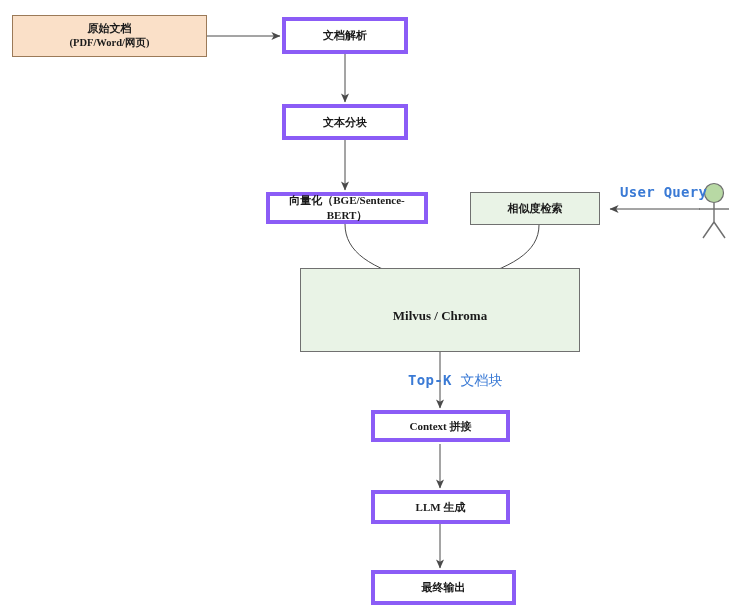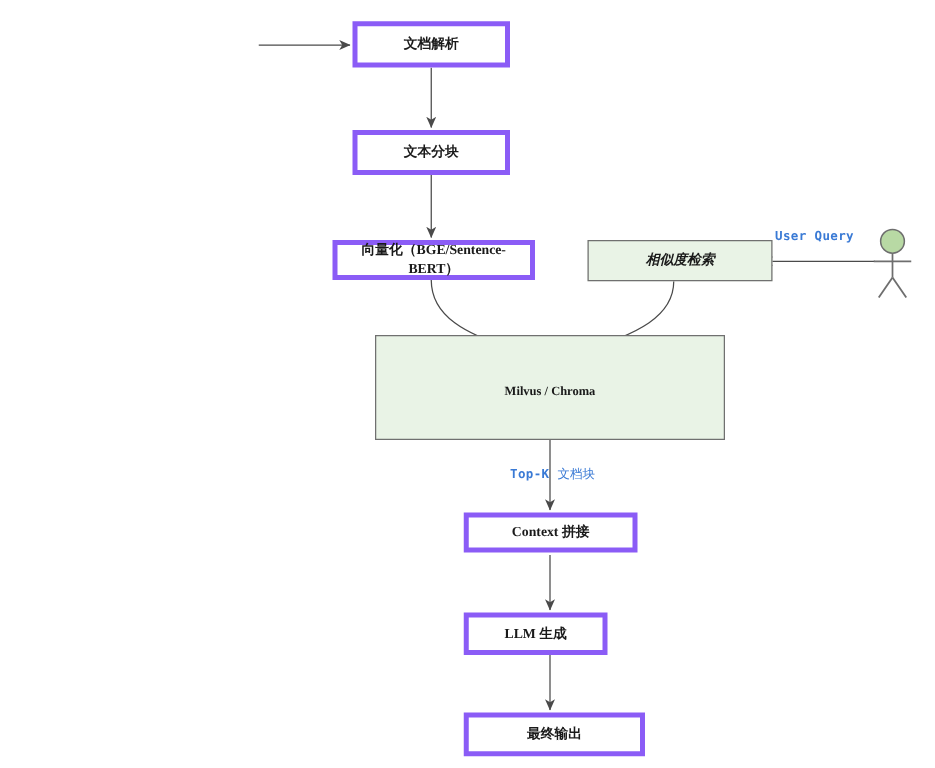--- a/index.html
+++ b/index.html
@@ -60,31 +60,31 @@
     position: absolute;
     box-sizing: border-box;
     background: #e9f3e6;
     border: 1px solid #707070;
     z-index: 1;
   }
   .cyl-label {
     position: absolute;
     z-index: 4;
     font-family: "Liberation Serif", serif;
-    font-size: 10px;
+    font-size: 13px;
     color: #1a1a1a;
     text-align: center;
     width: 96px;
     font-weight: bold;
   }
   .edge-label {
     position: absolute;
     z-index: 5;
     font-family: "DejaVu Sans Mono", monospace;
-    font-size: 10px;
+    font-size: 14px;
     font-weight: bold;
     color: #3a7ad5;
     white-space: nowrap;
     letter-spacing: 0.3px;
   }
   .edge-label .cjk {
     font-family: "Liberation Serif", serif;
     font-weight: normal;
     letter-spacing: 0;
   }
@@ -138,42 +138,46 @@
       <line x1="699" y1="209" x2="729" y2="209" stroke="#6e6e6e" stroke-width="1.4"></line>
       <line x1="714" y1="222" x2="703" y2="238" stroke="#6e6e6e" stroke-width="1.4"></line>
       <line x1="714" y1="222" x2="725" y2="238" stroke="#6e6e6e" stroke-width="1.4"></line>
     </g>
   </svg>
 
   <div class="container-green" style="left:300px; top:268px; width:280px; height:84px;"></div>
 
   <div class="cyl-label" style="left:392px; top:308px;">Milvus / Chroma</div>
 
+  <div class="node node-source" style="left:12px; top:15px; width:195px; height:42px;">
+    <span class="line1">原始文档</span>
+    <span class="line2">(PDF/Word/网页)</span>
+  </div>
 
   <div class="node" style="left:282px; top:17px; width:126px; height:37px;">
     <span class="line1">文档解析</span>
   </div>
 
   <div class="node" style="left:266px; top:192px; width:162px; height:32px;">
     <span class="line1">向量化（BGE/Sentence-BERT）</span>
   </div>
 
   <div class="node" style="left:282px; top:104px; width:126px; height:36px;">
     <span class="line1">文本分块</span>
   </div>
 
-  <div class="node node-green" style="left:470px; top:192px; width:148px; height:33px;font-style:italic;">
+  <div class="node node-green" style="left:470px; top:192px; width:130px; height:33px;">
     <span class="line1">相似度检索</span>
   </div>
 
   <div class="node" style="left:371px; top:410px; width:139px; height:32px;">
     <span class="line1">Context 拼接</span>
   </div>
 
-  <div class="node" style="left:371px; top:490px; width:115px; height:34px;">
+  <div class="node" style="left:371px; top:490px; width:139px; height:34px;">
     <span class="line1">LLM 生成</span>
   </div>
 
   <div class="node" style="left:371px; top:570px; width:145px; height:35px;">
     <span class="line1">最终输出</span>
   </div>
 
   <div class="edge-label" style="left:620px; top:184px;">User Query</div>
 
   <div class="edge-label mixed-label" style="left:408px; top:372px;">

